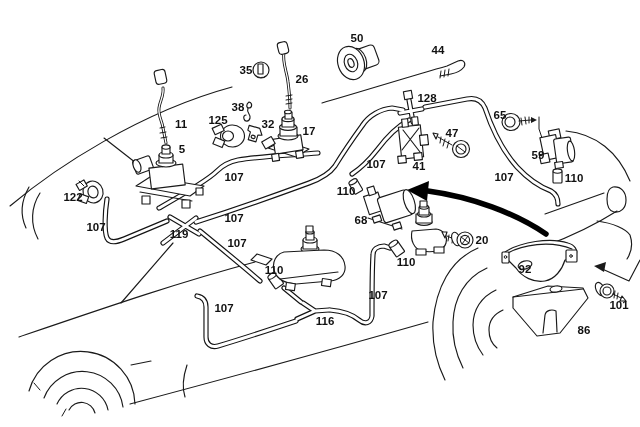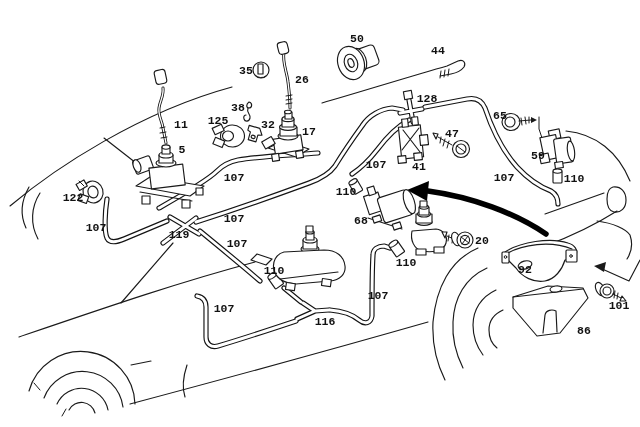--- a/index.html
+++ b/index.html
@@ -1,17 +1,17 @@
 <!DOCTYPE html>
 <html><head>
 <meta charset="utf-8">
 <style>
   html,body{margin:0;padding:0;background:#fff;}
   #stage{position:relative;width:640px;height:427px;background:#fff;overflow:hidden;
-         font-family:Liberation Mono, monospace;}
+         font-family:Liberation Sans, sans-serif;}
   svg{position:absolute;left:0;top:0;}
   .ln  {fill:none;stroke:#1a1a1a;stroke-width:1.15;stroke-linecap:round;stroke-linejoin:round;}
   .fw  {fill:#fff;stroke:#1a1a1a;stroke-width:1.15;stroke-linejoin:round;}
   .hB  {fill:none;stroke:#141414;stroke-width:5.2;stroke-linecap:round;stroke-linejoin:round;}
   .hW  {fill:none;stroke:#ffffff;stroke-width:2.9;stroke-linecap:round;stroke-linejoin:round;}
   .rB  {fill:none;stroke:#141414;stroke-width:3;stroke-linecap:round;}
   .rW  {fill:none;stroke:#ffffff;stroke-width:1.3;stroke-linecap:round;}
   .tk  {fill:none;stroke:#1a1a1a;stroke-width:1;stroke-linecap:round;}
   .lbl {font-size:11.5px;font-weight:bold;fill:#111;text-anchor:middle;}
   .arrB{fill:none;stroke:#000;stroke-width:5.5;stroke-linecap:round;}

